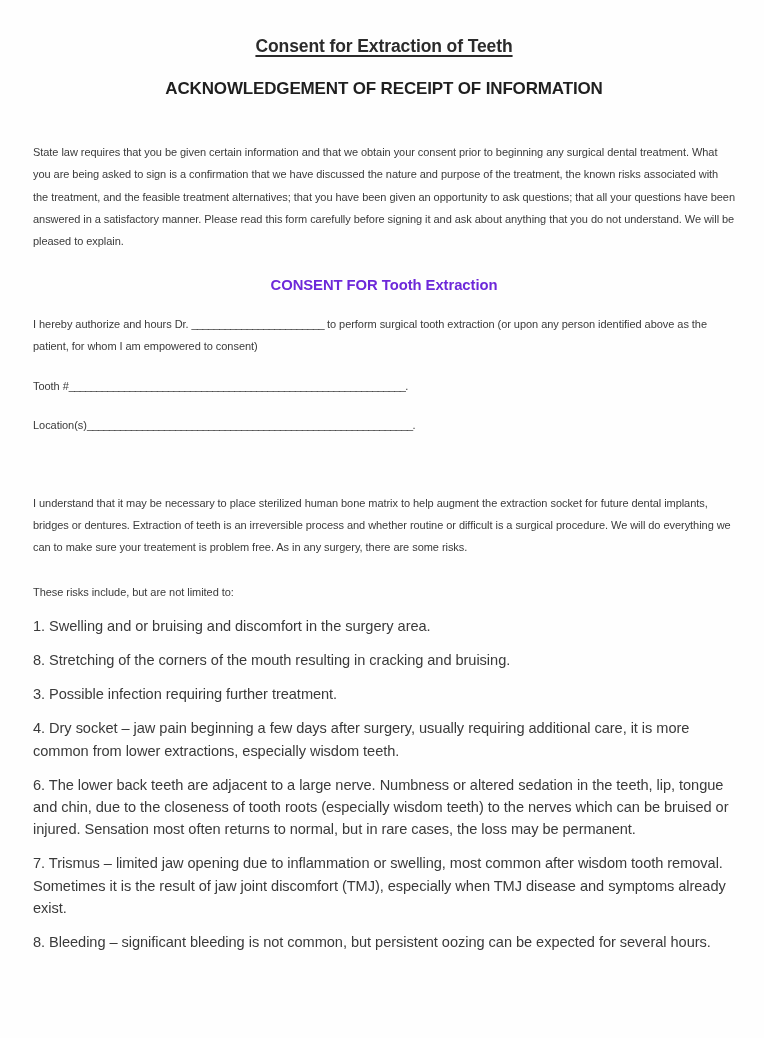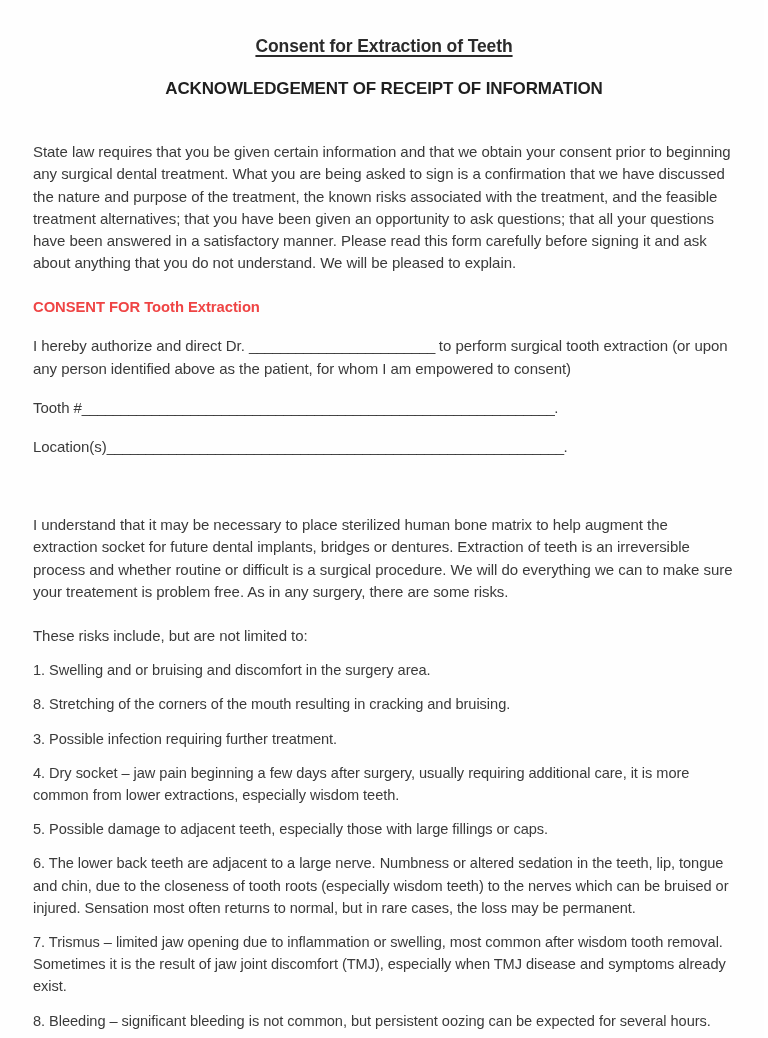--- a/index.html
+++ b/index.html
@@ -43,34 +43,35 @@
   .doc-subtitle {
     text-align: center;
     font-size: 17px;
     font-weight: bold;
     color: #1f1f1f;
     margin: 20px 0 16px 0;
     line-height: 1.25;
     letter-spacing: -0.15px;
   }
   p.body-para {
-    font-size: 15px;
+    font-size: 11px;
     line-height: 22.2px;
     margin: 0;
     color: #3a3a3a;
     text-align: left;
     letter-spacing: -0.05px;
   }
   .section-head {
     font-size: 14.8px;
     font-weight: bold;
-    color: #ef4444;
+    color: #6d28d9;
     line-height: 22px;
     margin: 0;
     letter-spacing: -0.05px;
+    text-align: center;
   }
   .spacer-xl { height: 26px; }
   .spacer-lg { height: 22px; }
   .spacer-md { height: 17px; }
   .spacer-sm { height: 12px; }
   .spacer-gap { height: 56px; }
   .blank-line {
     letter-spacing: -0.6px;
     color: #3a3a3a;
   }
@@ -96,21 +97,21 @@
     <div class="spacer-xl"></div>
 
     <p class="body-para"> State law requires that you be given certain information and that we obtain your consent prior to beginning any surgical dental treatment. What you are being asked to sign is a confirmation that we have discussed the nature and purpose of the treatment, the known risks associated with the treatment, and the feasible treatment alternatives; that you have been given an opportunity to ask questions; that all your questions have been answered in a satisfactory manner. Please read this form carefully before signing it and ask about anything that you do not understand. We will be pleased to explain.</p>
 
     <div class="spacer-lg"></div>
 
     <p class="section-head">CONSENT FOR Tooth Extraction</p>
 
     <div class="spacer-md"></div>
 
-    <p class="body-para"><span>I hereby authorize and direct Dr. </span><span class="blank-line">________________________</span><span> to perform surgical tooth extraction (or upon any person identified above as the patient, for whom I am empowered to consent)</span></p>
+    <p class="body-para"><span>I hereby authorize and hours Dr. </span><span class="blank-line">________________________</span><span> to perform surgical tooth extraction (or upon any person identified above as the patient, for whom I am empowered to consent)</span></p>
 
     <div class="spacer-md"></div>
 
     <p class="body-para"><span>Tooth #</span><span class="blank-line">_____________________________________________________________</span><span>.</span></p>
 
     <div class="spacer-md"></div>
 
     <p class="body-para"><span>Location(s)</span><span class="blank-line">___________________________________________________________</span><span>.</span></p>
 
     <div class="spacer-gap"></div>
@@ -121,20 +122,19 @@
 
     <p class="body-para">These risks include, but are not limited to:</p>
 
     <div class="spacer-sm"></div>
 
     <div>
       <p class="risk-item">1. Swelling and or bruising and discomfort in the surgery area.</p>
       <p class="risk-item">8. Stretching of the corners of the mouth resulting in cracking and bruising.</p>
       <p class="risk-item">3. Possible infection requiring further treatment.</p>
       <p class="risk-item">4. Dry socket – jaw pain beginning a few days after surgery, usually requiring additional care, it is more common from lower extractions, especially wisdom teeth.</p>
-      <p class="risk-item">5. Possible damage to adjacent teeth, especially those with large fillings or caps.</p>
       <p class="risk-item">6. The lower back teeth are adjacent to a large nerve. Numbness or altered sedation in the teeth, lip, tongue and chin, due to the closeness of tooth roots (especially wisdom teeth) to the nerves which can be bruised or injured. Sensation most often returns to normal, but in rare cases, the loss may be permanent.</p>
       <p class="risk-item">7. Trismus – limited jaw opening due to inflammation or swelling, most common after wisdom tooth removal. Sometimes it is the result of jaw joint discomfort (TMJ), especially when TMJ disease and symptoms already exist.</p>
       <p class="risk-item">8. Bleeding – significant bleeding is not common, but persistent oozing can be expected for several hours.</p>
     </div>
 
   </div>
 </div>
 
 </body></html>

